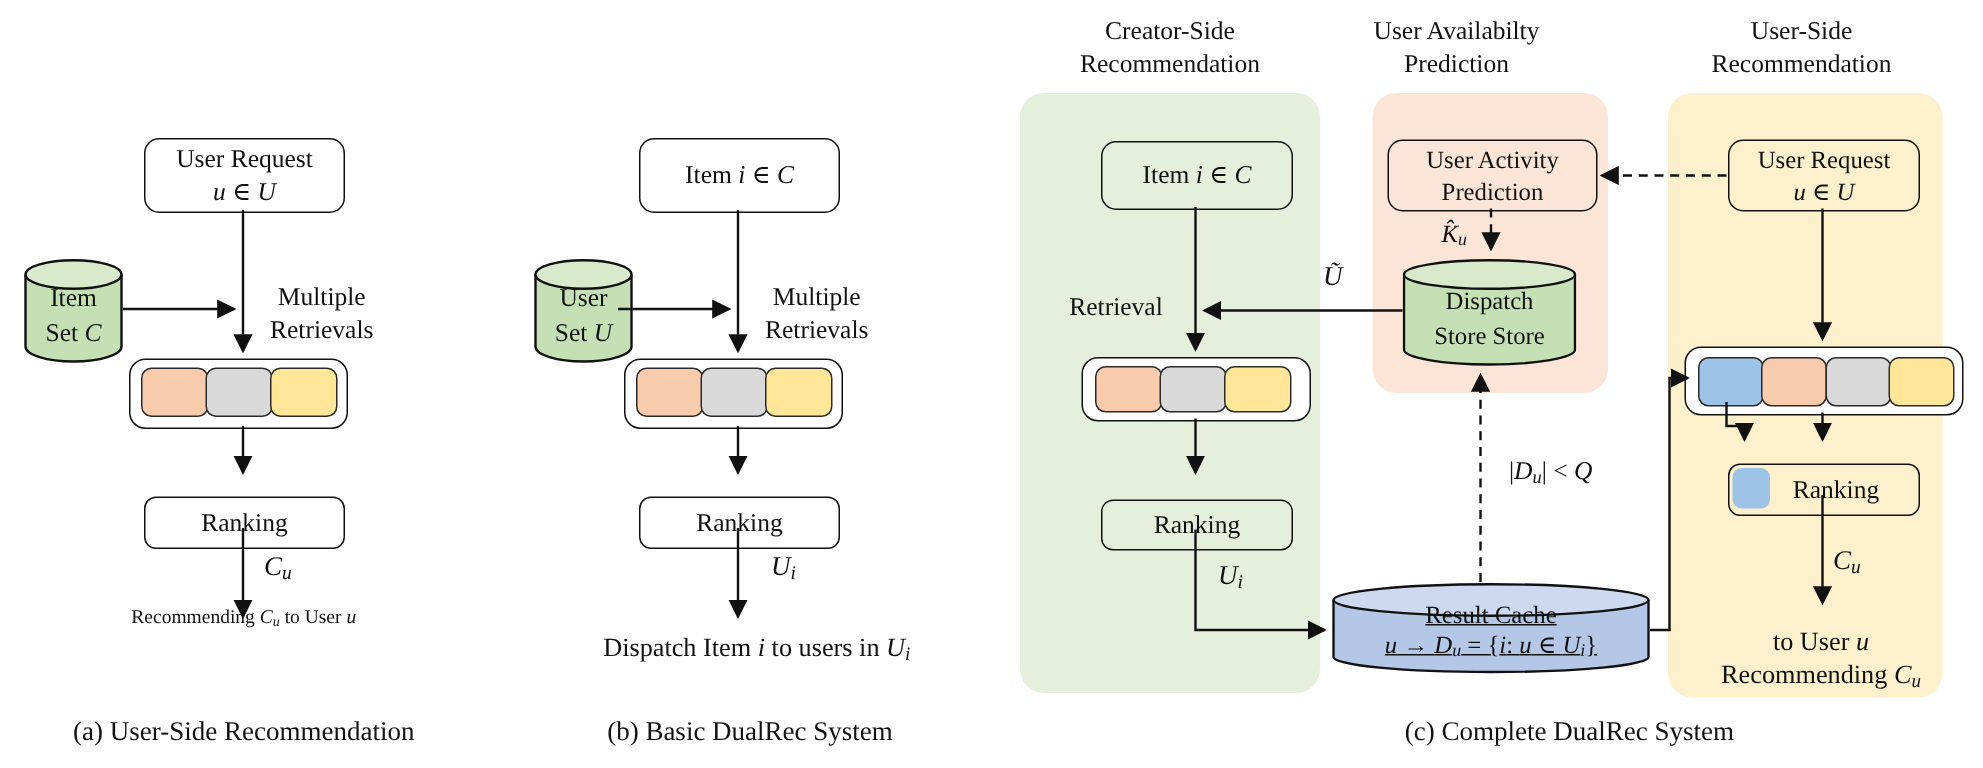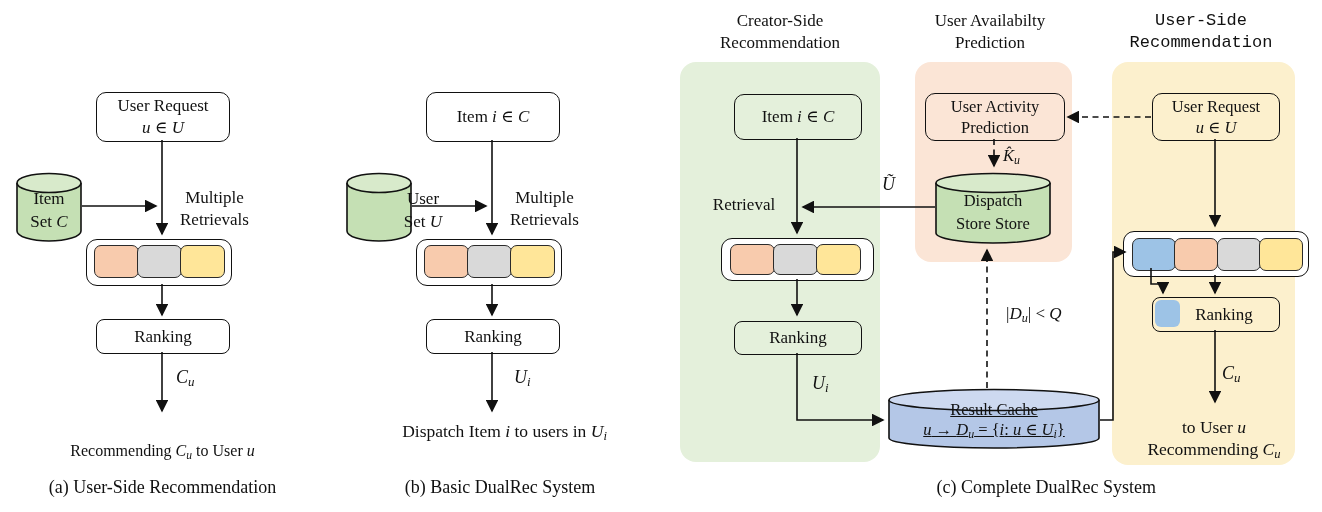--- a/index.html
+++ b/index.html
@@ -4,21 +4,21 @@
 <style>
   html,body{margin:0;padding:0;background:#fff;}
   .canvas{position:relative;width:1322px;height:512px;background:#ffffff;overflow:hidden;
           font-family:"Liberation Serif","DejaVu Serif","DejaVu Sans",serif;color:#111;}
   .panel{position:absolute;border-radius:16px;}
   .bg-green{background:#E4F0DB;}
   .bg-peach{background:#FBE5D6;}
   .bg-yellow{background:#FCF0CD;}
   .node{position:absolute;border:1.6px solid #111;border-radius:10px;display:flex;flex-direction:column;
         align-items:center;justify-content:center;font-size:17px;line-height:22px;text-align:center;background:#fff;}
-  .node.r8{border-radius:8px;}
+  .node.r8{border-radius:8px;margin-top:12px;}
   .node.fill-green{background:#E4F0DB;}
   .node.fill-peach{background:#FBE5D6;}
   .node.fill-yellow{background:#FCF0CD;}
   .retbox{position:absolute;border:1.6px solid #111;border-radius:11px;background:#fff;}
   .chip{position:absolute;border:1.5px solid #2b2b2b;border-radius:7px;}
   .chip-orange{background:#F8CBAD;}
   .chip-gray{background:#D9D9D9;}
   .chip-yellow{background:#FFE699;}
   .chip-blue{background:#9DC3E6;}
   .lbl{position:absolute;font-size:17px;line-height:22px;white-space:nowrap;}
@@ -68,29 +68,29 @@
     <div class="chip chip-gray" style="left:50px;top:5px;width:43px;height:31px;"></div>
     <div class="chip chip-yellow" style="left:93px;top:5px;width:43px;height:31px;"></div>
   </div>
 
   <div class="node r8 z2" style="left:96px;top:319px;width:132px;height:33px;">
     <div>Ranking</div>
   </div>
 
   <div class="lbl z2" style="left:176px;top:366px;font-size:18px;"><span class="m-i">C</span><span class="m-s">u</span></div>
 
-  <div class="lbl t-c z2" style="left:20px;top:440px;width:285px;font-size:16px;"><span>Recommending </span><span class="m-i">C</span><span class="m-s">u</span><span> to User </span><span class="m-i">u</span></div>
+  <div class="lbl t-c z2" style="left:20px;top:400px;width:285px;font-size:13px;"><span>Recommending </span><span class="m-i">C</span><span class="m-s">u</span><span> to User </span><span class="m-i">u</span></div>
 
   <div class="caption z2" style="left:30px;top:477px;width:265px;">(a) User-Side Recommendation</div>
 
   <div class="node z2" style="left:426px;top:92px;width:132px;height:48px;">
     <div><span>Item </span><span class="m-i">i</span><span> ∈ </span><span class="m-i">C</span></div>
   </div>
 
-  <div class="cyl z2" style="left:346px;top:172px;width:66px;height:70px;padding-left:44px;">
+  <div class="cyl z2" style="left:356px;top:172px;width:66px;height:70px;">
     <svg width="66" height="70" viewBox="0 0 66 70">
       <path d="M1 11 V59 A32 10 0 0 0 65 59 V11" stroke="#111" stroke-width="1.6" fill="#C5E0B4"></path>
       <ellipse cx="33" cy="11" rx="32" ry="9.5" stroke="#111" stroke-width="1.6" fill="#D8EACB"></ellipse>
     </svg>
     <div class="cyl-text" style="padding-top:15px;">
       <div>User</div>
       <div><span>Set </span><span class="m-i">U</span></div>
     </div>
   </div>
 
@@ -112,25 +112,25 @@
   <div class="lbl z2" style="left:514px;top:366px;font-size:18px;"><span class="m-i">U</span><span class="m-s">i</span></div>
 
   <div class="lbl t-c z2" style="left:362px;top:420px;width:285px;font-size:17.5px;"><span>Dispatch Item </span><span class="m-i">i</span><span> to users in </span><span class="m-i">U</span><span class="m-s">i</span></div>
 
   <div class="caption z2" style="left:400px;top:477px;width:200px;">(b) Basic DualRec System</div>
 
   <div class="heading z2" style="left:680px;top:10px;width:200px;">
     <div>Creator-Side</div>
     <div>Recommendation</div>
   </div>
-  <div class="heading z2" style="left:890px;top:10px;width:200px;">
+  <div class="heading z2" style="left:871px;top:10px;width:200px;">
     <div>User Availabilty</div>
     <div>Prediction</div>
   </div>
-  <div class="heading z2" style="left:1101px;top:10px;width:200px;font-family:Liberation Mono, monospace;">
+  <div class="heading z2" style="left:1101px;top:10px;width:200px;">
     <div>User-Side</div>
     <div>Recommendation</div>
   </div>
 
   <div class="node fill-green z2" style="left:734px;top:94px;width:126px;height:44px;">
     <div><span>Item </span><span class="m-i">i</span><span> ∈ </span><span class="m-i">C</span></div>
   </div>
 
   <div class="lbl t-c z2" style="left:698px;top:194px;width:92px;">Retrieval</div>
 
@@ -155,21 +155,21 @@
       <div>Result Cache</div>
       <div><span class="m-i">u</span><span> → </span><span class="m-i">D</span><span class="m-s">u</span><span> = {</span><span class="m-i">i</span><span>: </span><span class="m-i">u</span><span> ∈ </span><span class="m-i">U</span><span class="m-s">i</span><span>}</span></div>
     </div>
   </div>
 
   <div class="node fill-peach z2" style="left:925px;top:93px;width:138px;height:46px;font-size:16.5px;line-height:21px;">
     <div>User Activity</div>
     <div>Prediction</div>
   </div>
 
-  <div class="lbl z2" style="left:1003px;top:145px;font-size:16.5px;text-align:center;"><span class="m-i">K̂</span><span class="m-s">u</span></div>
+  <div class="lbl z2" style="left:961px;top:145px;font-size:16.5px;text-align:center;"><span class="m-i">K̂</span><span class="m-s">u</span></div>
 
   <div class="cyl z2" style="left:935px;top:172px;width:116px;height:72px;">
     <svg width="116" height="72" viewBox="0 0 116 72">
       <path d="M1 11 V61 A57 10 0 0 0 115 61 V11" stroke="#111" stroke-width="1.6" fill="#C5E0B4"></path>
       <ellipse cx="58" cy="11" rx="57" ry="9.5" stroke="#111" stroke-width="1.6" fill="#D8EACB"></ellipse>
     </svg>
     <div class="cyl-text" style="padding-top:17px;font-size:16.5px;line-height:23px;">
       <div>Dispatch</div>
       <div>Store Store</div>
     </div>

